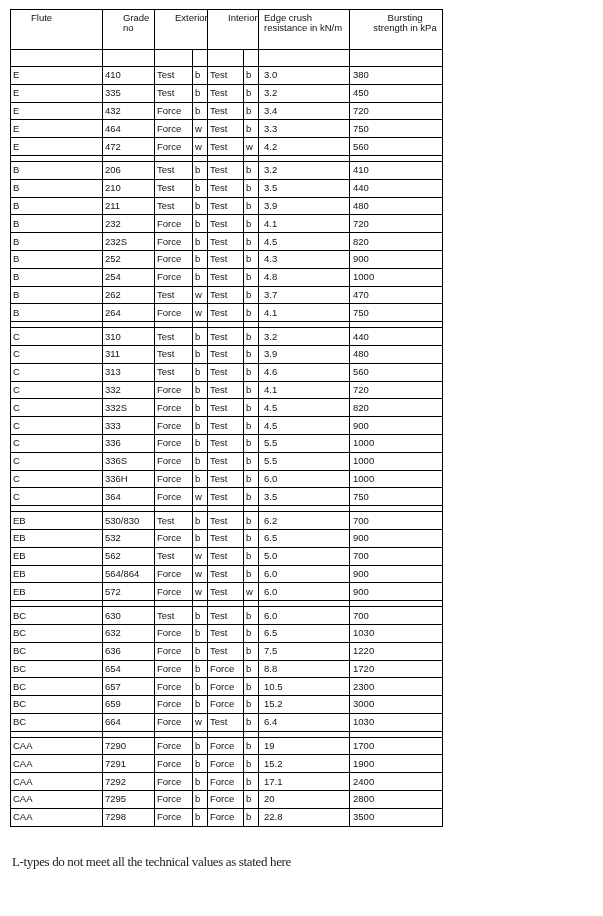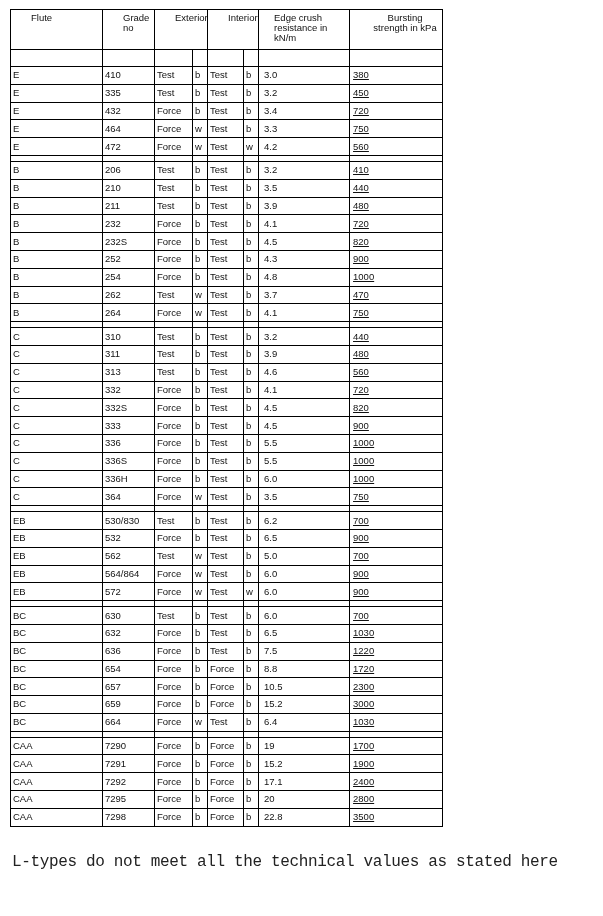--- a/index.html
+++ b/index.html
@@ -4,22 +4,22 @@
 <style>
   html, body { margin: 0; padding: 0; background: #ffffff; }
   body { width: 603px; height: 916px; position: relative; font-family: "Liberation Sans", sans-serif; color: #111; }
   table.spec { position: absolute; left: 10px; top: 9px; border-collapse: collapse; font-size: 9.5px; table-layout: fixed; width: 432px; }
   table.spec td, table.spec th { border: 1.2px solid #000; padding: 0 2px; height: 16.8px; line-height: 16px; vertical-align: middle; font-weight: normal; text-align: left; white-space: nowrap; overflow: hidden; }
   table.spec th { vertical-align: top; height: 36px; line-height: 10px; padding-top: 3px; white-space: normal; font-size: 9.5px; padding-left: 20px; }
   table.spec th.center { text-align: center; margin-top: 34px; }
   table.spec tr.blank td { height: 16px; }
   table.spec tr.sep td { height: 5px; line-height: 5px; padding: 0; }
   td.num { padding-left: 5px !important; }
-  td.burst { padding-left: 3px !important; text-decoration: underline; }
-  .notes { position: absolute; left: 12px; top: 853px; font-size: 16px; line-height: 18px; color: #222; font-family: Liberation Mono, monospace; letter-spacing: -0.35px; }
+  td.burst { padding-left: 3px !important; }
+  .notes { position: absolute; left: 12px; top: 853px; font-size: 13px; line-height: 18px; color: #222; font-family: Liberation Serif, serif; letter-spacing: -0.35px; }
   .notes div { white-space: nowrap; }
 </style>
 </head>
 <body>
 
 <table class="spec">
   <colgroup>
     <col style="width:92px">
       <col style="width:52px">
       <col style="width:38px">
@@ -28,21 +28,21 @@
       <col style="width:15px">
       <col style="width:91px">
       <col style="width:93px">
   </colgroup>
   <thead>
     <tr>
       <th>Flute</th>
       <th>Grade no</th>
       <th colspan="2">Exterior</th>
       <th colspan="2">Interior</th>
-      <th style="padding-left:15px">Edge crush resistance in kN/m</th>
+      <th style="padding-left:5px">Edge crush resistance in kN/m</th>
       <th class="center">Bursting strength in kPa</th>
     </tr>
     <tr class="blank">
       <td></td>
         <td></td>
         <td></td>
         <td></td>
       <td></td>
         <td></td>
         <td></td>

